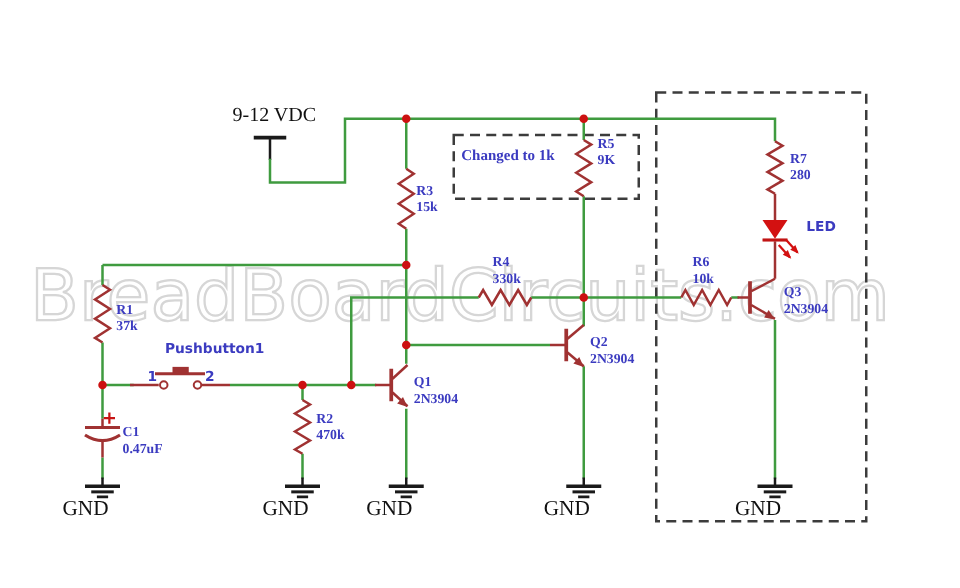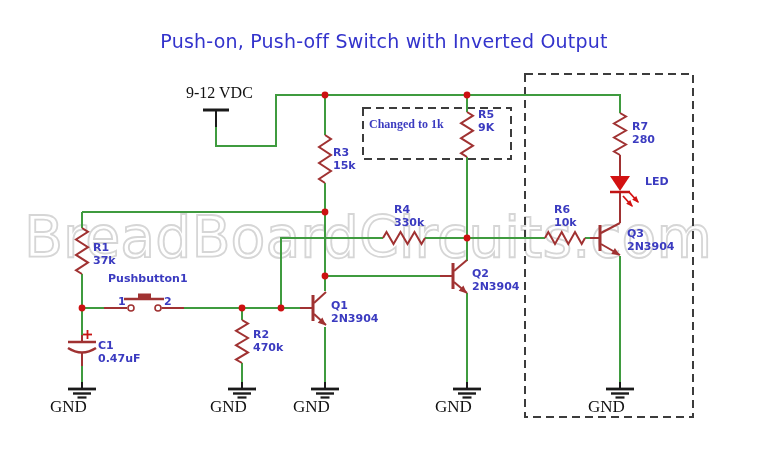--- a/index.html
+++ b/index.html
@@ -7,21 +7,21 @@
          font-family:"DejaVu Sans",sans-serif;}
   .abs{position:absolute;}
   #title{left:0;top:30px;width:768px;text-align:center;font-size:19px;letter-spacing:.2px;
          color:#3333cc;font-weight:500;}
   #watermark{left:24px;top:204px;font-size:57px;white-space:nowrap;color:transparent;
              -webkit-text-stroke:1.8px #d6d6d6;letter-spacing:0;}
   .serif{font-family:"Liberation Serif","DejaVu Serif",serif;color:#111;}
   #pwr-label{left:186px;top:84px;font-size:16px;text-align:center;}
   .gnd{width:64px;text-align:left;top:397px;font-size:17px;}
   .lbl{color:#3b3bc0;font-size:11px;line-height:12.5px;font-weight:bold;white-space:nowrap;}
-  .lbl .ln{display:block;}
+  .lbl .ln{display:block;font-family:Liberation Serif, serif;}
   .pin{color:#3b3bc0;font-size:11px;font-weight:bold;}
   #note-label{left:369px;top:117px;font-size:12px;color:#3b3bc0;font-weight:bold;font-family:Liberation Serif, serif;}
   svg{position:absolute;left:0;top:0;}
 </style>
 </head>
 <body>
 
 <div id="stage">
 
   <div id="watermark" class="abs">BreadBoardCircuits.com</div>
@@ -172,21 +172,20 @@
       <circle cx="467" cy="95" r="3.4"></circle>
       <circle cx="325" cy="212" r="3.4"></circle>
       <circle cx="467" cy="238" r="3.4"></circle>
       <circle cx="325" cy="276" r="3.4"></circle>
       <circle cx="82" cy="308" r="3.4"></circle>
       <circle cx="242" cy="308" r="3.4"></circle>
       <circle cx="281" cy="308" r="3.4"></circle>
     </g>
   </svg>
 
-  <div id="title" class="abs">Push-on, Push-off Switch with Inverted Output</div>
 
   <div id="pwr-label" class="abs serif">9-12 VDC</div>
 
   <div id="note-label" class="abs">Changed to 1k</div>
 
   <div class="abs lbl" style="left:93px;top:242px">
     <span class="ln">R1</span>
     <span class="ln">37k</span>
   </div>
   <div class="abs lbl" style="left:253px;top:329px">
@@ -223,21 +222,21 @@
   </div>
   <div class="abs lbl" style="left:627px;top:228px">
     <span class="ln">Q3</span>
     <span class="ln">2N3904</span>
   </div>
   <div class="abs lbl" style="left:98px;top:340px">
     <span class="ln">C1</span>
     <span class="ln">0.47uF</span>
   </div>
   <div class="abs lbl" style="left:645px;top:176px">LED</div>
-  <div class="abs lbl" style="left:108px;top:273px">Pushbutton1</div>
+  <div class="abs lbl" style="left:132px;top:273px">Pushbutton1</div>
   <div class="abs pin" style="left:118px;top:295px">1</div>
   <div class="abs pin" style="left:164px;top:295px">2</div>
 
   <div class="abs serif gnd" style="left:50px">GND</div>
   <div class="abs serif gnd" style="left:210px">GND</div>
   <div class="abs serif gnd" style="left:293px">GND</div>
   <div class="abs serif gnd" style="left:435px">GND</div>
   <div class="abs serif gnd" style="left:588px">GND</div>
 
 </div>

